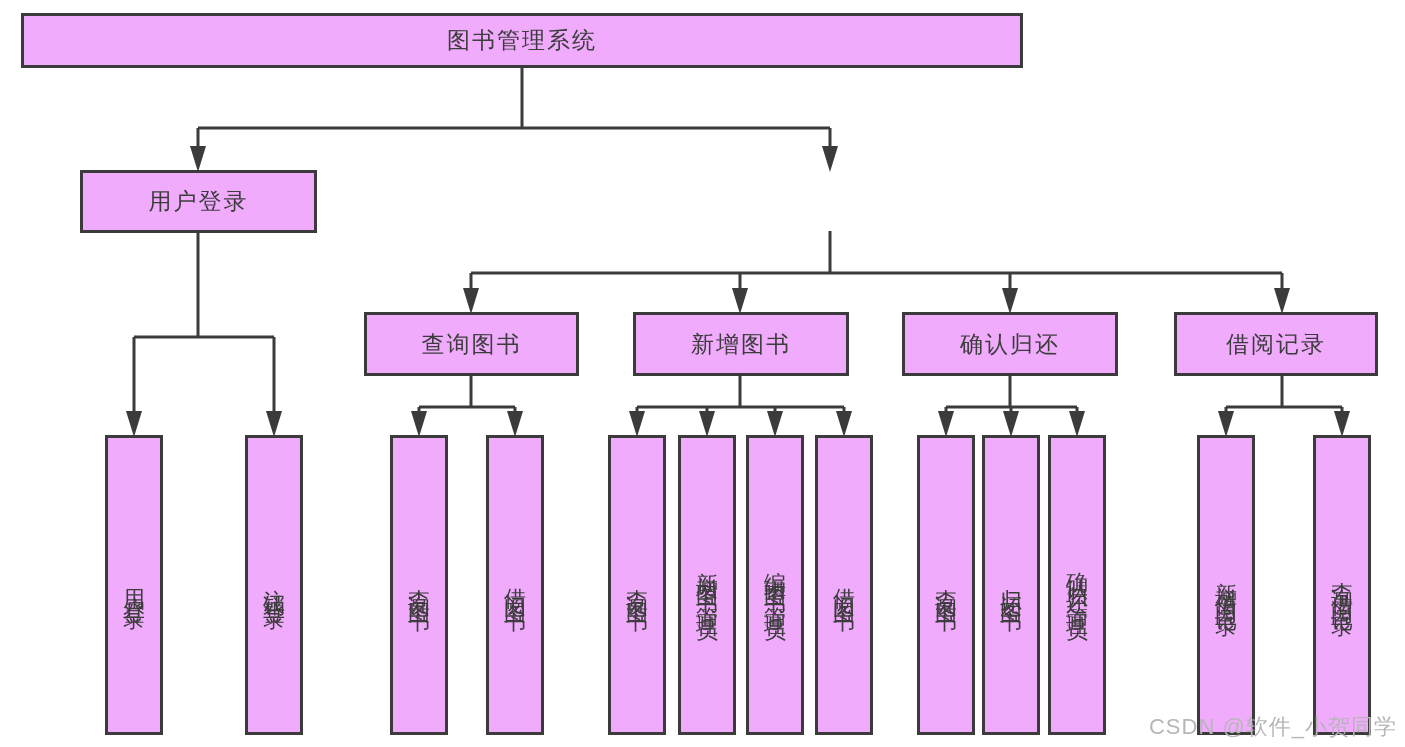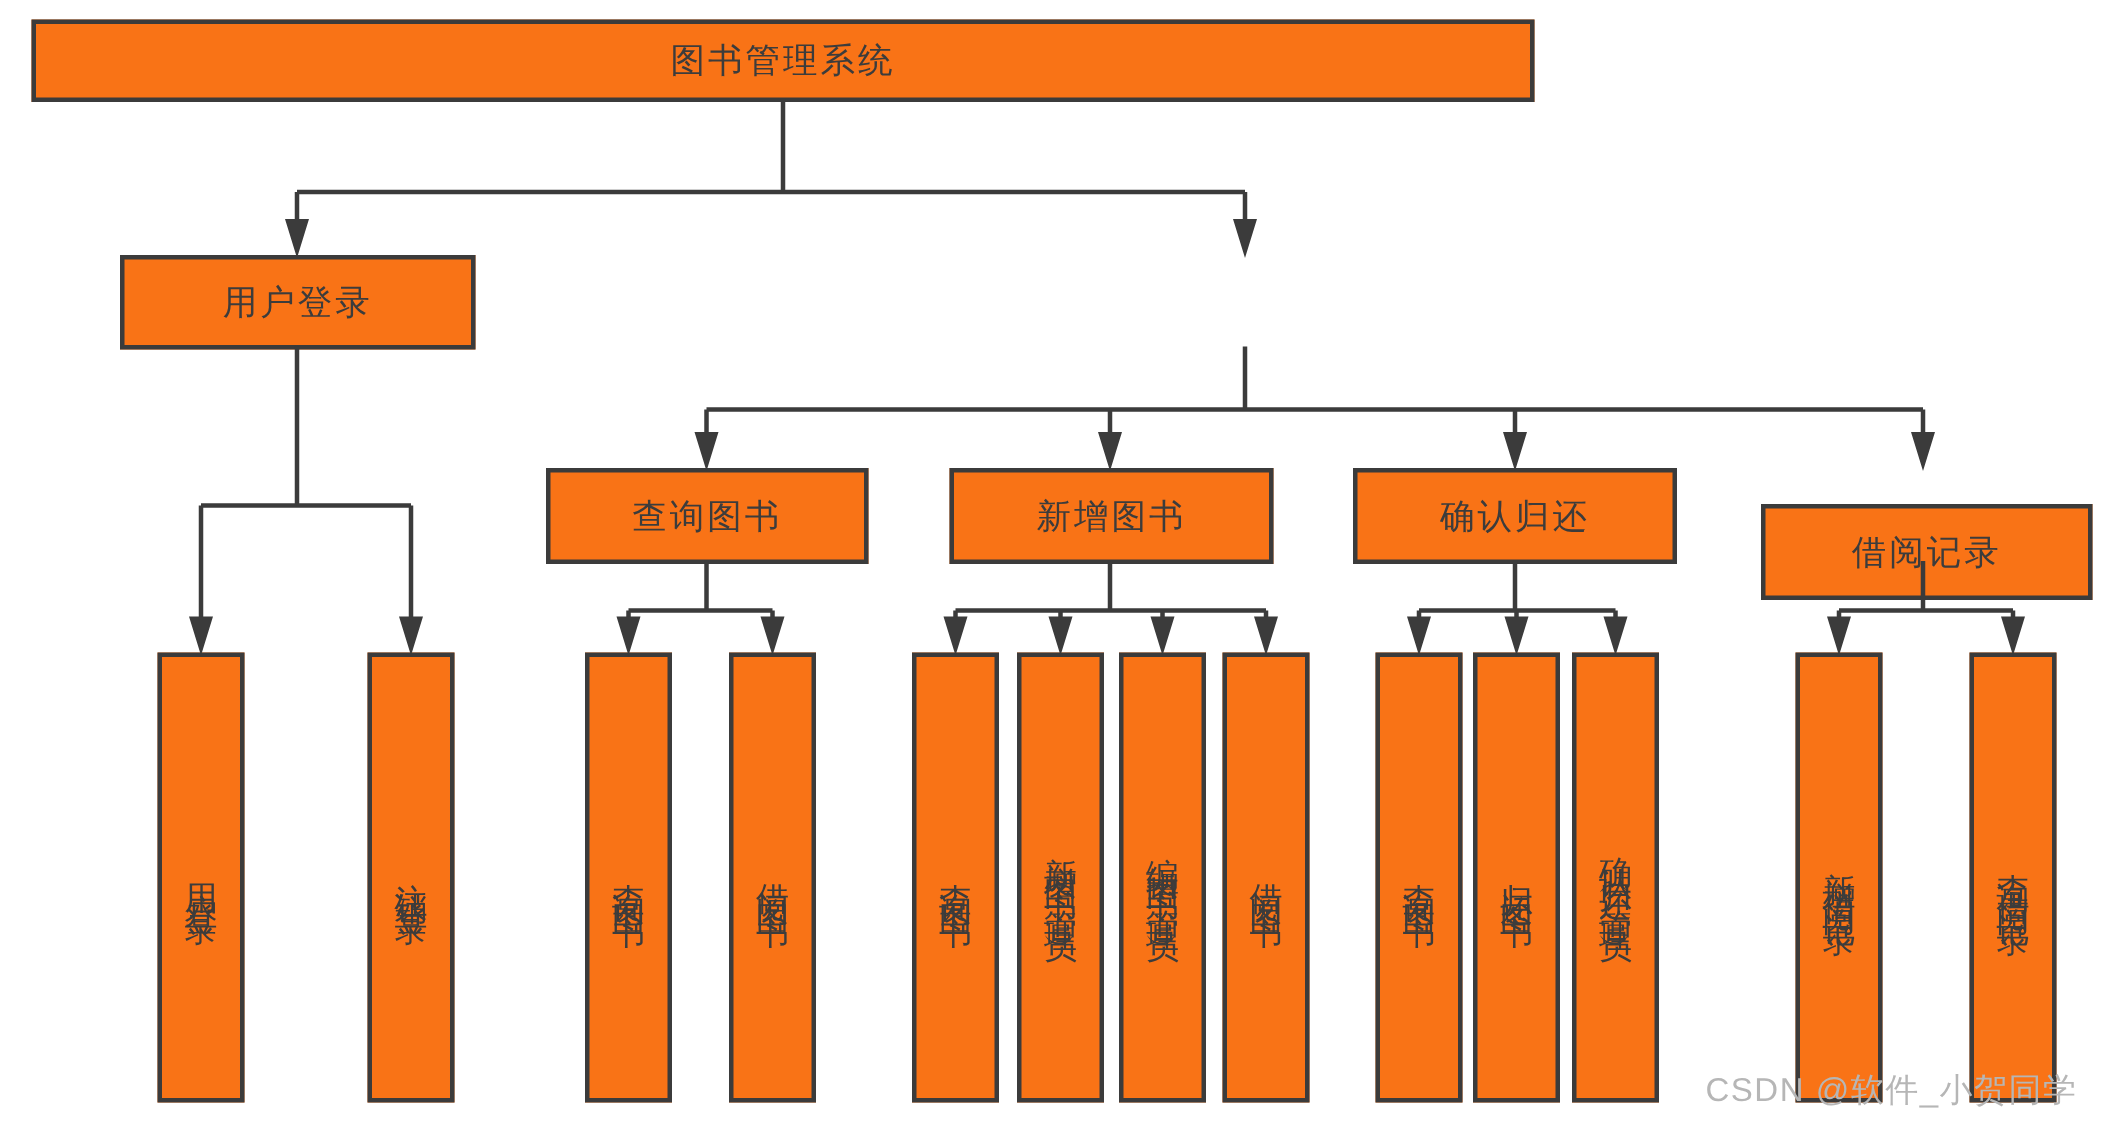--- a/index.html
+++ b/index.html
@@ -6,21 +6,21 @@
   #canvas {
     position: relative;
     width: 1405px;
     height: 747px;
     background: #ffffff;
     overflow: hidden;
     font-family: "Liberation Sans", "DejaVu Sans", sans-serif;
   }
   .node {
     position: absolute;
-    background: #f97316;
+    background: #f0abfc;
     border: 3px solid #3b3b3b;
     box-sizing: border-box;
     display: flex;
     align-items: center;
     justify-content: center;
     color: #3c3c3c;
   }
   .h-label {
     font-size: 23px;
     letter-spacing: 2px;
@@ -34,21 +34,21 @@
     line-height: 1;
     white-space: nowrap;
   }
   
   .n-root   { left: 21px;   top: 13px;  width: 1002px; height: 55px; }
   .n-l2a    { left: 80px;   top: 170px; width: 237px;  height: 63px; }
   .n-l2b    { left: 712px;  top: 170px; width: 236px;  height: 63px; }
   .n-l3a    { left: 364px;  top: 312px; width: 215px;  height: 64px; }
   .n-l3b    { left: 633px;  top: 312px; width: 216px;  height: 64px; }
   .n-l3c    { left: 902px;  top: 312px; width: 216px;  height: 64px; }
-  .n-l3d    { left: 1174px; top: 312px; width: 221px;  height: 64px; margin-top: 24px; }
+  .n-l3d    { left: 1174px; top: 312px; width: 204px;  height: 64px; }
   .leaf     { top: 435px; width: 58px; height: 300px; }
   .lf0  { left: 105px; }
   .lf1  { left: 245px; }
   .lf2  { left: 390px; }
   .lf3  { left: 486px; }
   .lf4  { left: 608px; }
   .lf5  { left: 678px; }
   .lf6  { left: 746px; }
   .lf7  { left: 815px; }
   .lf8  { left: 917px; }
@@ -56,21 +56,21 @@
   .lf10 { left: 1048px; }
   .lf11 { left: 1197px; }
   .lf12 { left: 1313px; }
   .connectors {
     position: absolute;
     left: 0; top: 0;
     pointer-events: none;
   }
   .watermark {
     position: absolute;
-    right: 20px;
+    right: 8px;
     top: 712px;
     font-size: 22px;
     color: #b6b6b6;
     letter-spacing: 1px;
     white-space: nowrap;
   }
 </style>
 </head>
 <body>
 

